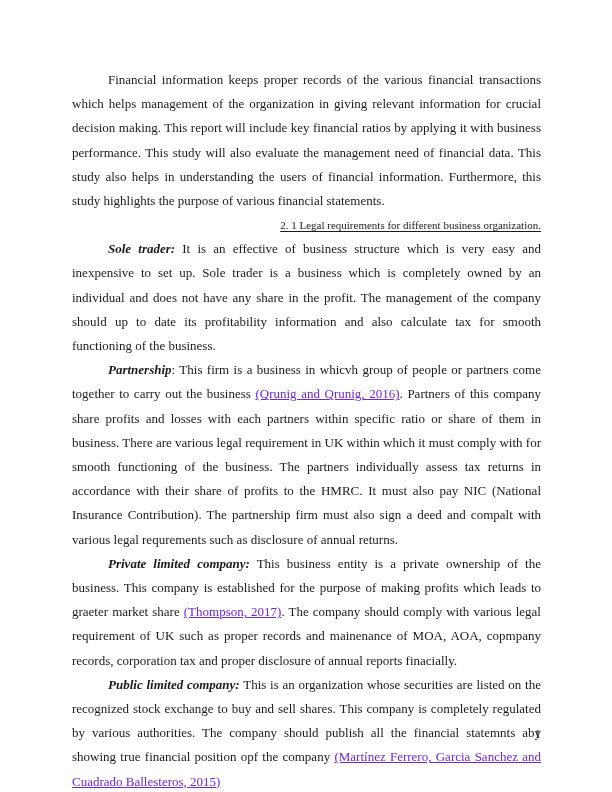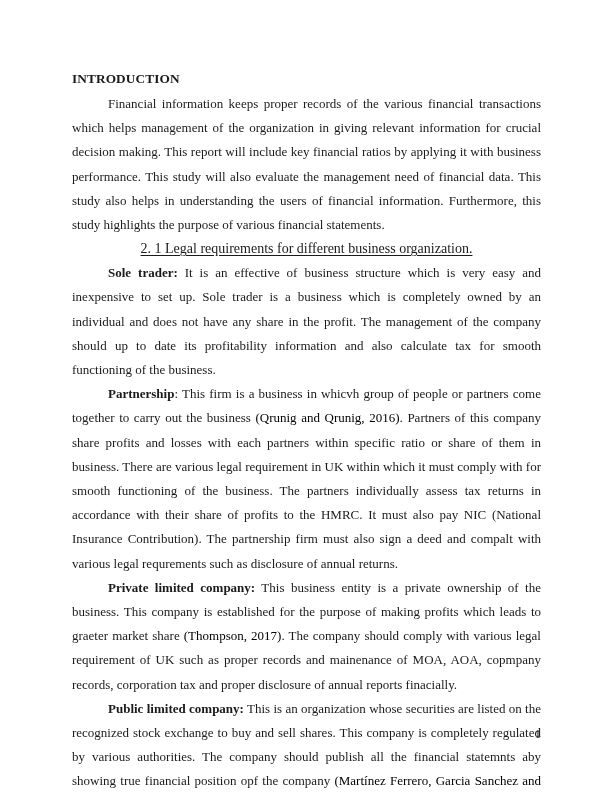--- a/index.html
+++ b/index.html
@@ -30,64 +30,65 @@
     width: 469px;
   }
   .doc-heading {
     font-size: 13.3px;
     font-weight: bold;
     line-height: 22px;
     margin: 0 0 2px 0;
     letter-spacing: 0.1px;
   }
   .sub-heading {
-    font-size: 14px;
+    font-size: 11px;
     font-weight: normal;
     line-height: 24px;
     margin: 0;
-    text-align: center;
+    text-align: right;
   }
   .sub-heading .u {
     text-decoration: underline;
     text-underline-offset: 2px;
   }
   p.body-par {
     font-size: 13px;
     line-height: 24.2px;
     margin: 0;
     text-align: justify;
     text-justify: inter-word;
     text-indent: 36px;
     hyphens: none;
   }
   .run-bi {
     font-weight: bold;
+    font-style: italic;
   }
   .cite {
-    color: #000000;
+    color: #6d28d9;
+    text-decoration: underline;
   }
   .page-number {
     position: absolute;
     left: 0;
     top: 726px;
     width: 541px;
     text-align: right;
     font-size: 13.2px;
     line-height: 16px;
     color: #1a1a1a;
   }
 </style>
 </head>
 <body>
 
 <div class="page">
 
   <div class="content">
 
-    <h1 class="doc-heading">INTRODUCTION</h1>
 
     <p class="body-par">Financial information keeps proper records of the various financial transactions which helps management of the organization in giving relevant information for crucial decision making. This report will include key financial ratios by applying it with business performance. This study will also evaluate the management need of financial data. This study also helps in understanding the users of financial information. Furthermore, this study highlights the purpose of various financial statements.</p>
 
     <p class="sub-heading"><span class="u">2. 1 Legal requirements for different business organization.</span></p>
 
     <p class="body-par"><span class="run-bi">Sole trader:</span><span> It is an effective of business structure which is very easy and inexpensive to set up. Sole trader is a business which is completely owned by an individual and does not have any share in the profit. The management of the company should up to date its profitability information and also calculate tax for smooth functioning of the business.</span></p>
 
     <p class="body-par"><span class="run-bi">Partnership</span><span>: This firm is a business in whicvh group of people or partners come together to carry out the business </span><span class="cite">(Qrunig and Qrunig, 2016)</span><span>. Partners of this company share profits and losses with each partners within specific ratio or share of them in business. There are various legal requirement in UK within which it must comply with for smooth functioning of the business. The partners individually assess tax returns in accordance with their share of profits to the HMRC.  It must also pay NIC (National Insurance Contribution). The partnership firm must also sign a deed and compalt with various legal requrements such as disclosure of annual returns.</span></p>
 
     <p class="body-par"><span class="run-bi">Private limited company:</span><span> This business entity is a private ownership of the business. This company is established for the purpose of making profits which leads to graeter market share </span><span class="cite">(Thompson, 2017)</span><span>. The company should comply with  various legal requirement of UK such as proper records and mainenance of MOA, AOA, copmpany records, corporation tax and proper disclosure of annual reports finacially.</span></p>

